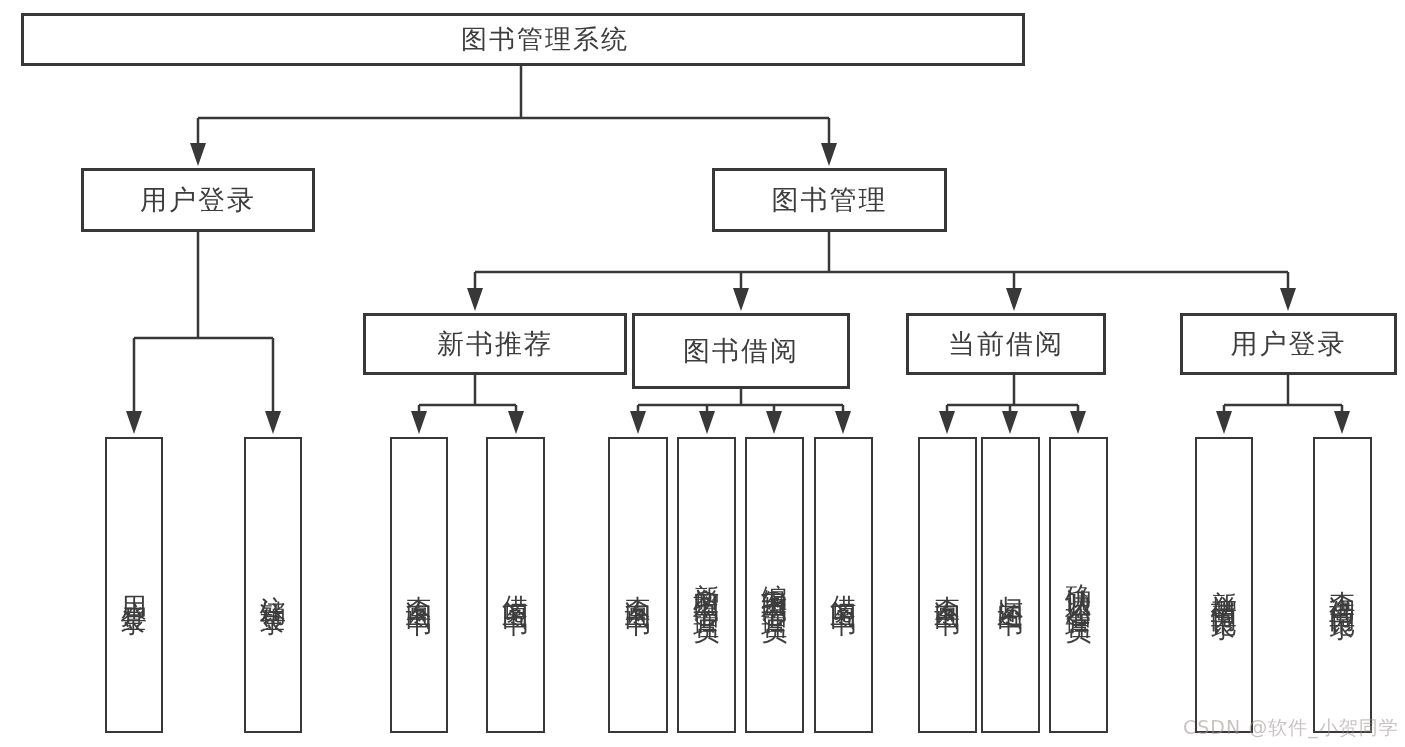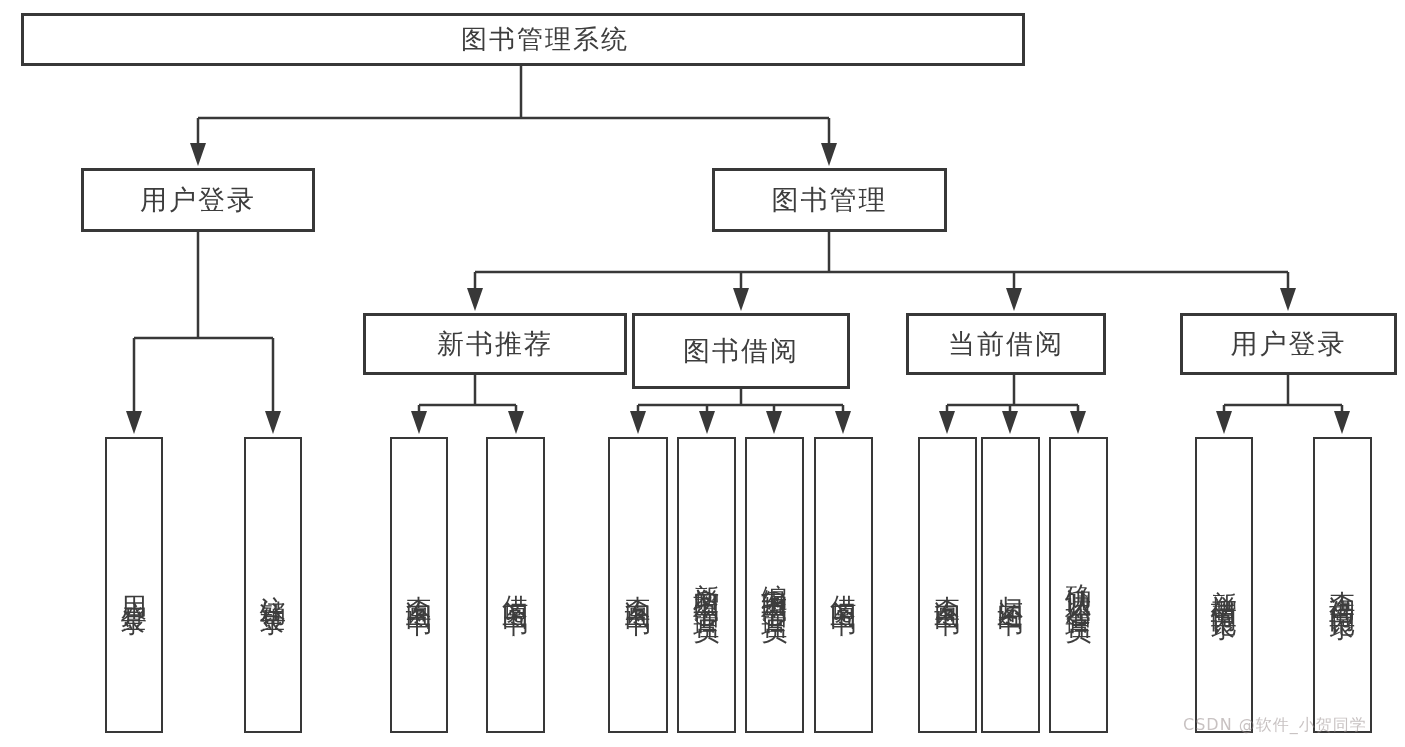--- a/index.html
+++ b/index.html
@@ -25,21 +25,21 @@
     text-align:center;line-height:1.25;
   }
   .node.h{font-size:27px;letter-spacing:2px;}
   .node.title{font-size:26px;padding-left:44px;}
   .node.v{
     border-width:2.5px;font-size:26px;letter-spacing:5px;
     writing-mode:vertical-rl;text-orientation:mixed;
   }
   .watermark{
     position:absolute;z-index:3;left:1183px;top:715px;
-    font-size:16px;letter-spacing:1px;color:var(--watermark);
+    font-size:19px;letter-spacing:1px;color:var(--watermark);
     white-space:nowrap;
   }
 </style>
 </head>
 <body>
 
 <div class="canvas">
 
   <svg class="connectors" width="1405" height="747">
     <g>

